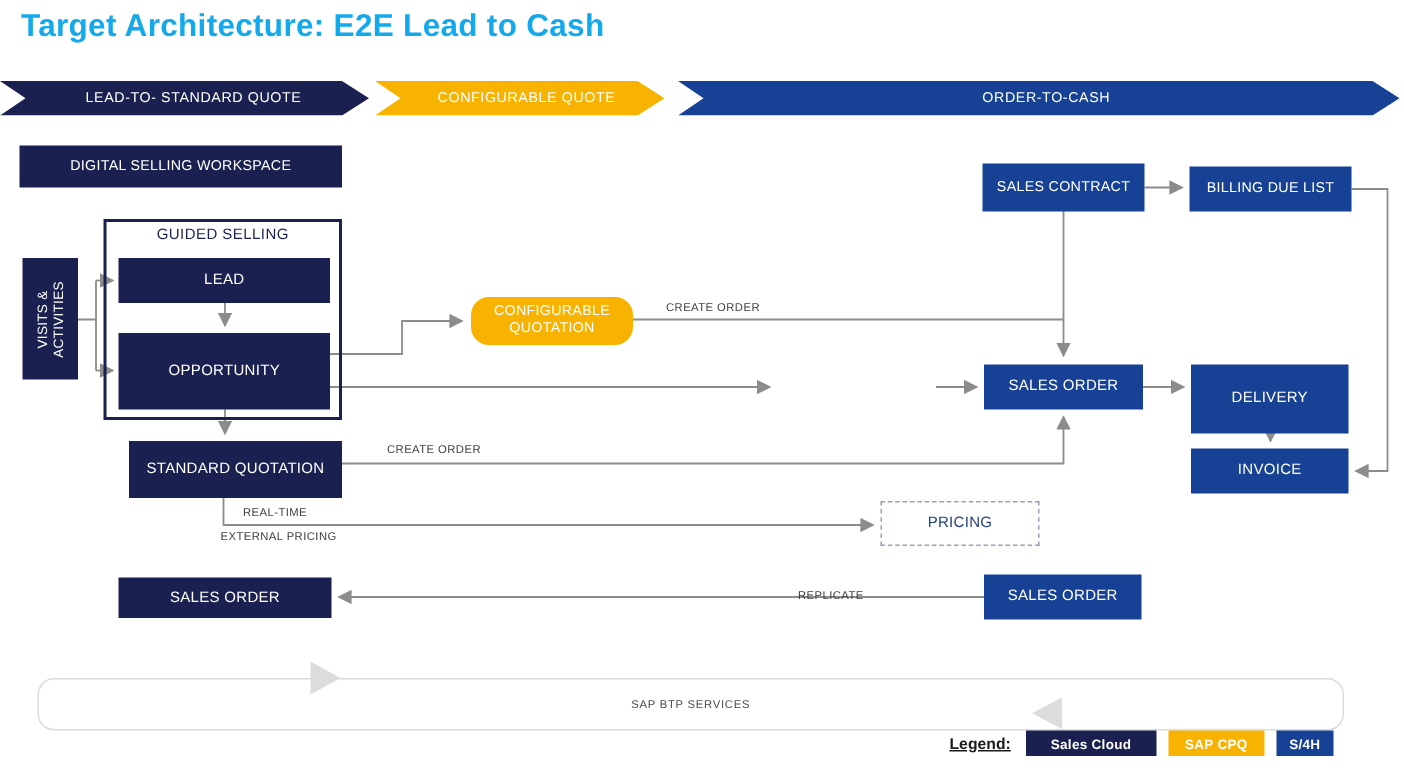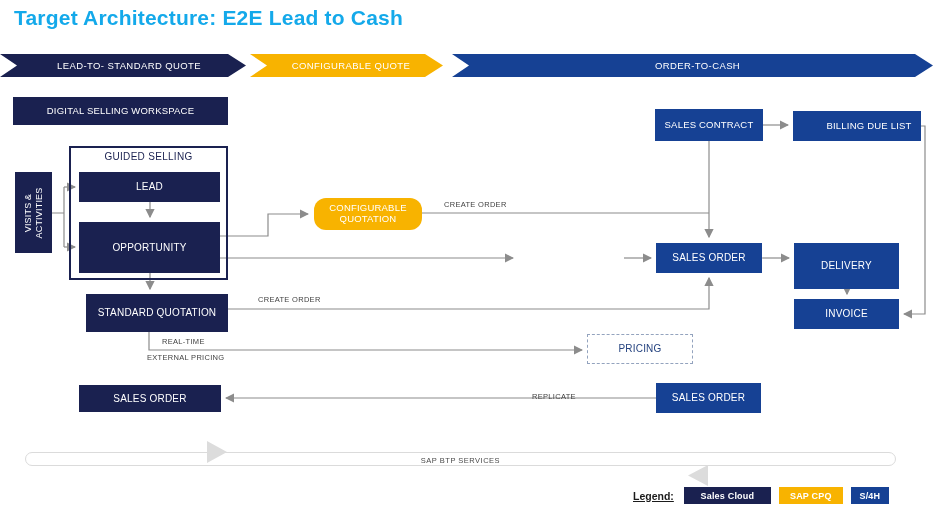--- a/index.html
+++ b/index.html
@@ -43,23 +43,23 @@
   .rot-inner {
     position:absolute; left:50%; top:50%; width:81px;
     transform:translate(-50%,-50%) rotate(-90deg);
     text-align:center; font-size:9px; line-height:1.2; letter-spacing:.2px;
   }
   .small-label {
     position:absolute; z-index:9; font-size:7.5px; color:#3F3F3F;
     letter-spacing:.3px; white-space:nowrap;
   }
   .btp-pill {
-    position:absolute; left:25px; top:452px; width:871px; height:14px;
+    position:absolute; left:25px; top:452px; width:871px; height:35px;
     border:1.5px solid #DBDBDB; border-radius:11px; z-index:2;
-    display:flex; align-items:flex-end; justify-content:center;
+    display:flex; align-items:center; justify-content:center;
   }
   .btp-text { font-size:7.5px; color:#4A4A4A; letter-spacing:.5px; }
   .legend {
     position:absolute; left:633px; top:487px; z-index:9;
     display:flex; align-items:center; gap:8px;
   }
   .legend-title {
     font-size:10.5px; font-weight:bold; color:#1B1B1B;
     text-decoration:underline; margin-right:2px;
   }
@@ -138,21 +138,21 @@
 
 
   <div class="box blue" style="left:656px;top:243px;width:106px;height:30px;">SALES ORDER</div>
 
   <div class="box outline-dashed" style="left:587px;top:334px;width:106px;height:30px;">PRICING</div>
 
   <div class="box blue" style="left:656px;top:383px;width:105px;height:30px;">SALES ORDER</div>
 
   <div class="box blue two-line" style="left:655px;top:109px;width:108px;height:30px;">SALES CONTRACT</div>
 
-  <div class="box blue" style="left:793px;top:111px;width:128px;height:30px;font-size:9.5px;padding-left:24px;">BILLING DUE LIST</div>
+  <div class="box blue" style="left:793px;top:111px;width:108px;height:30px;font-size:9.5px;">BILLING DUE LIST</div>
 
   <div class="box blue" style="left:794px;top:243px;width:105px;height:46px;">DELIVERY</div>
 
   <div class="box blue" style="left:794px;top:299px;width:105px;height:30px;">INVOICE</div>
 
   <div class="small-label" style="left:444px;top:200px;">CREATE ORDER</div>
   <div class="small-label" style="left:258px;top:295px;">CREATE ORDER</div>
   <div class="small-label" style="left:162px;top:337px;">REAL-TIME</div>
   <div class="small-label" style="left:147px;top:353px;">EXTERNAL PRICING</div>
   <div class="small-label" style="left:532px;top:392px;">REPLICATE</div>

